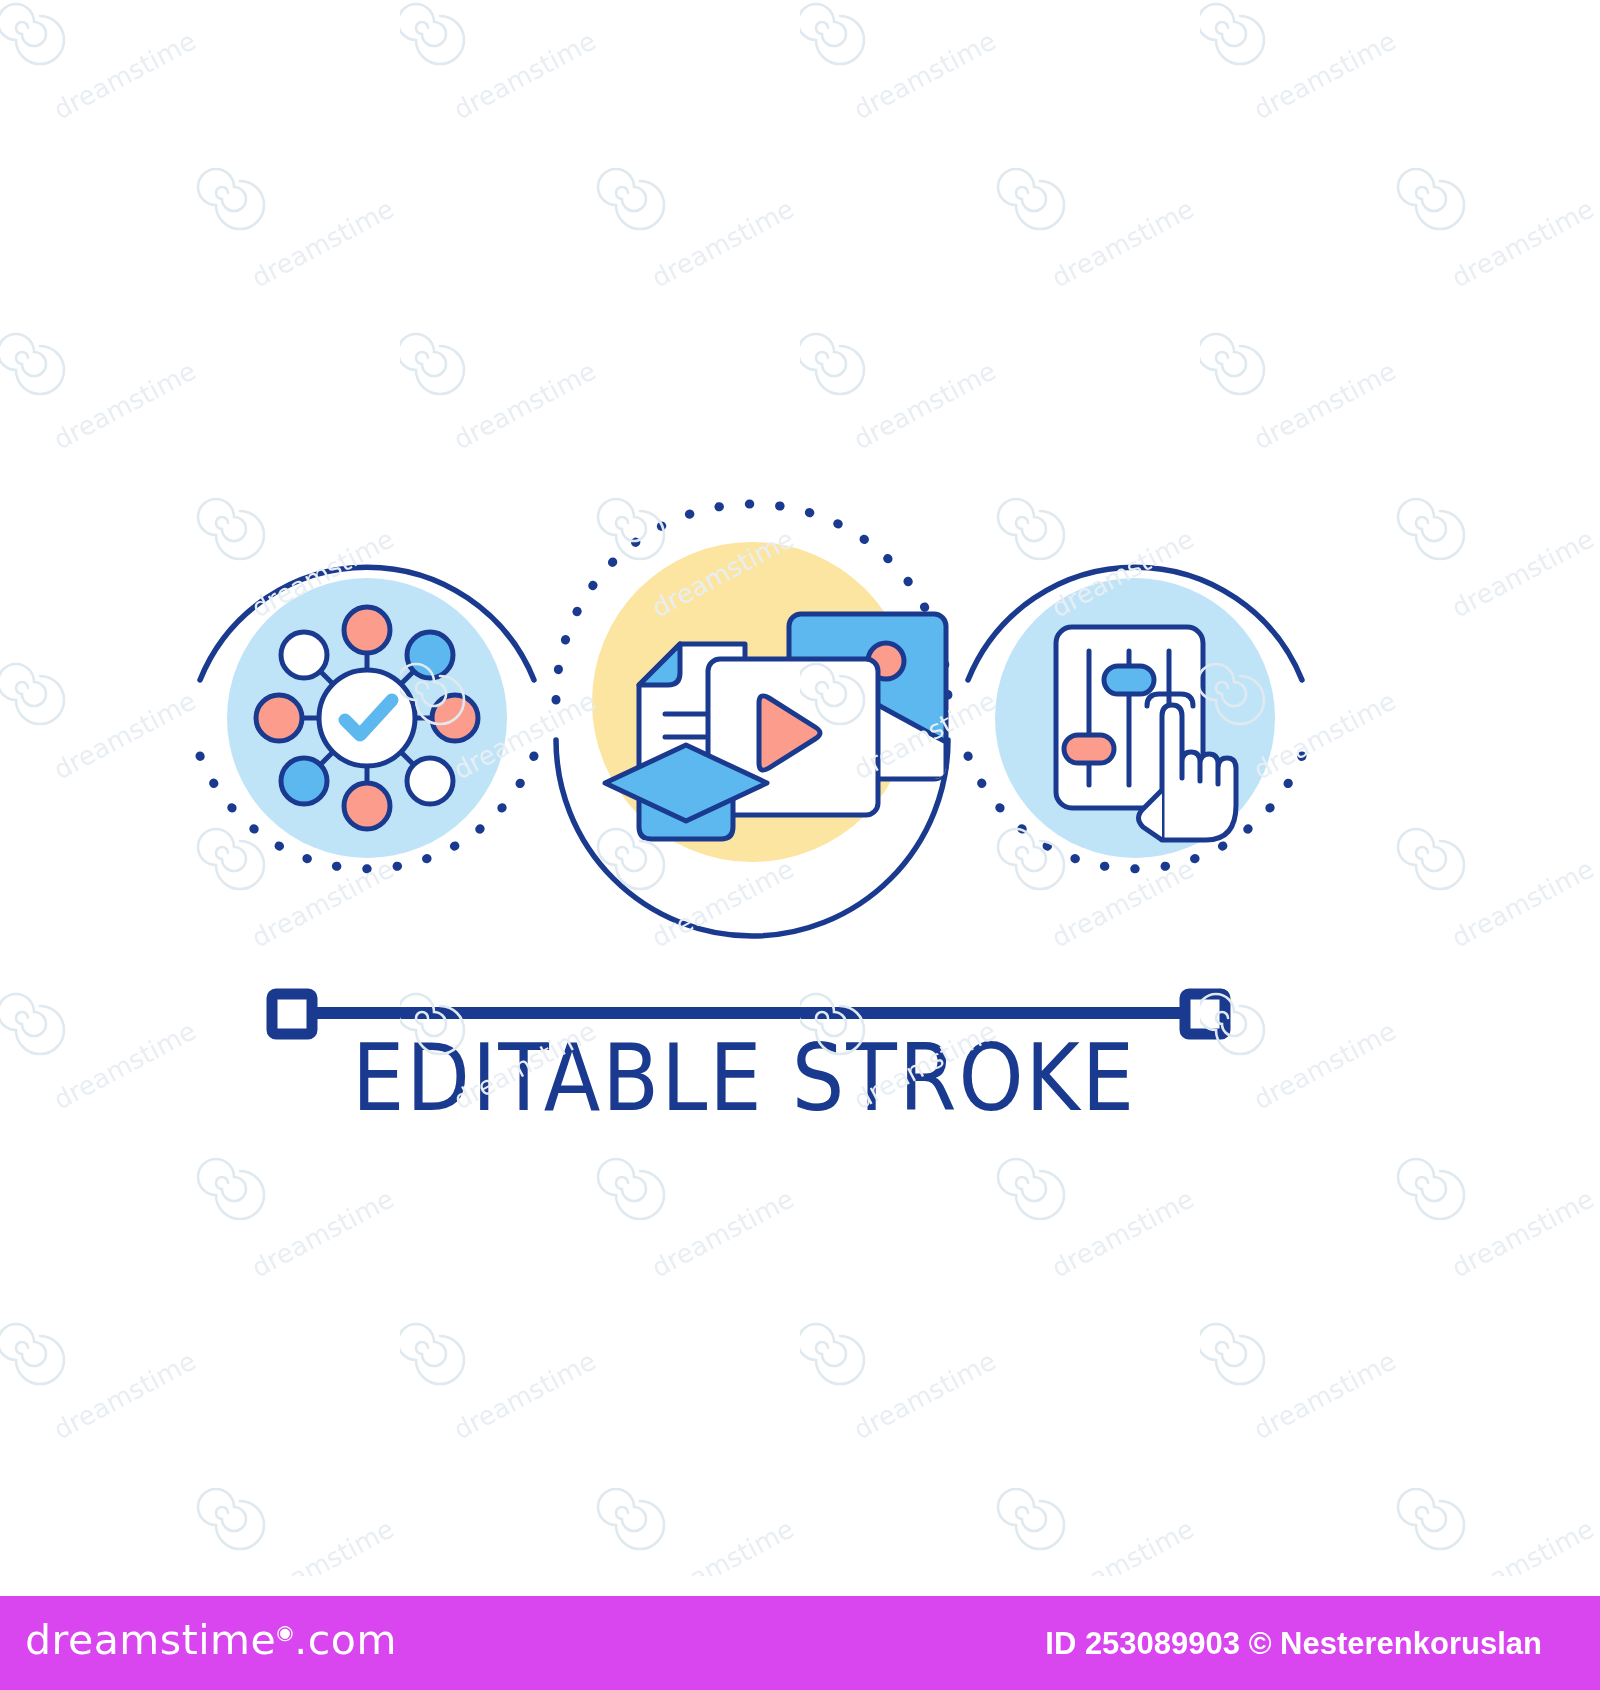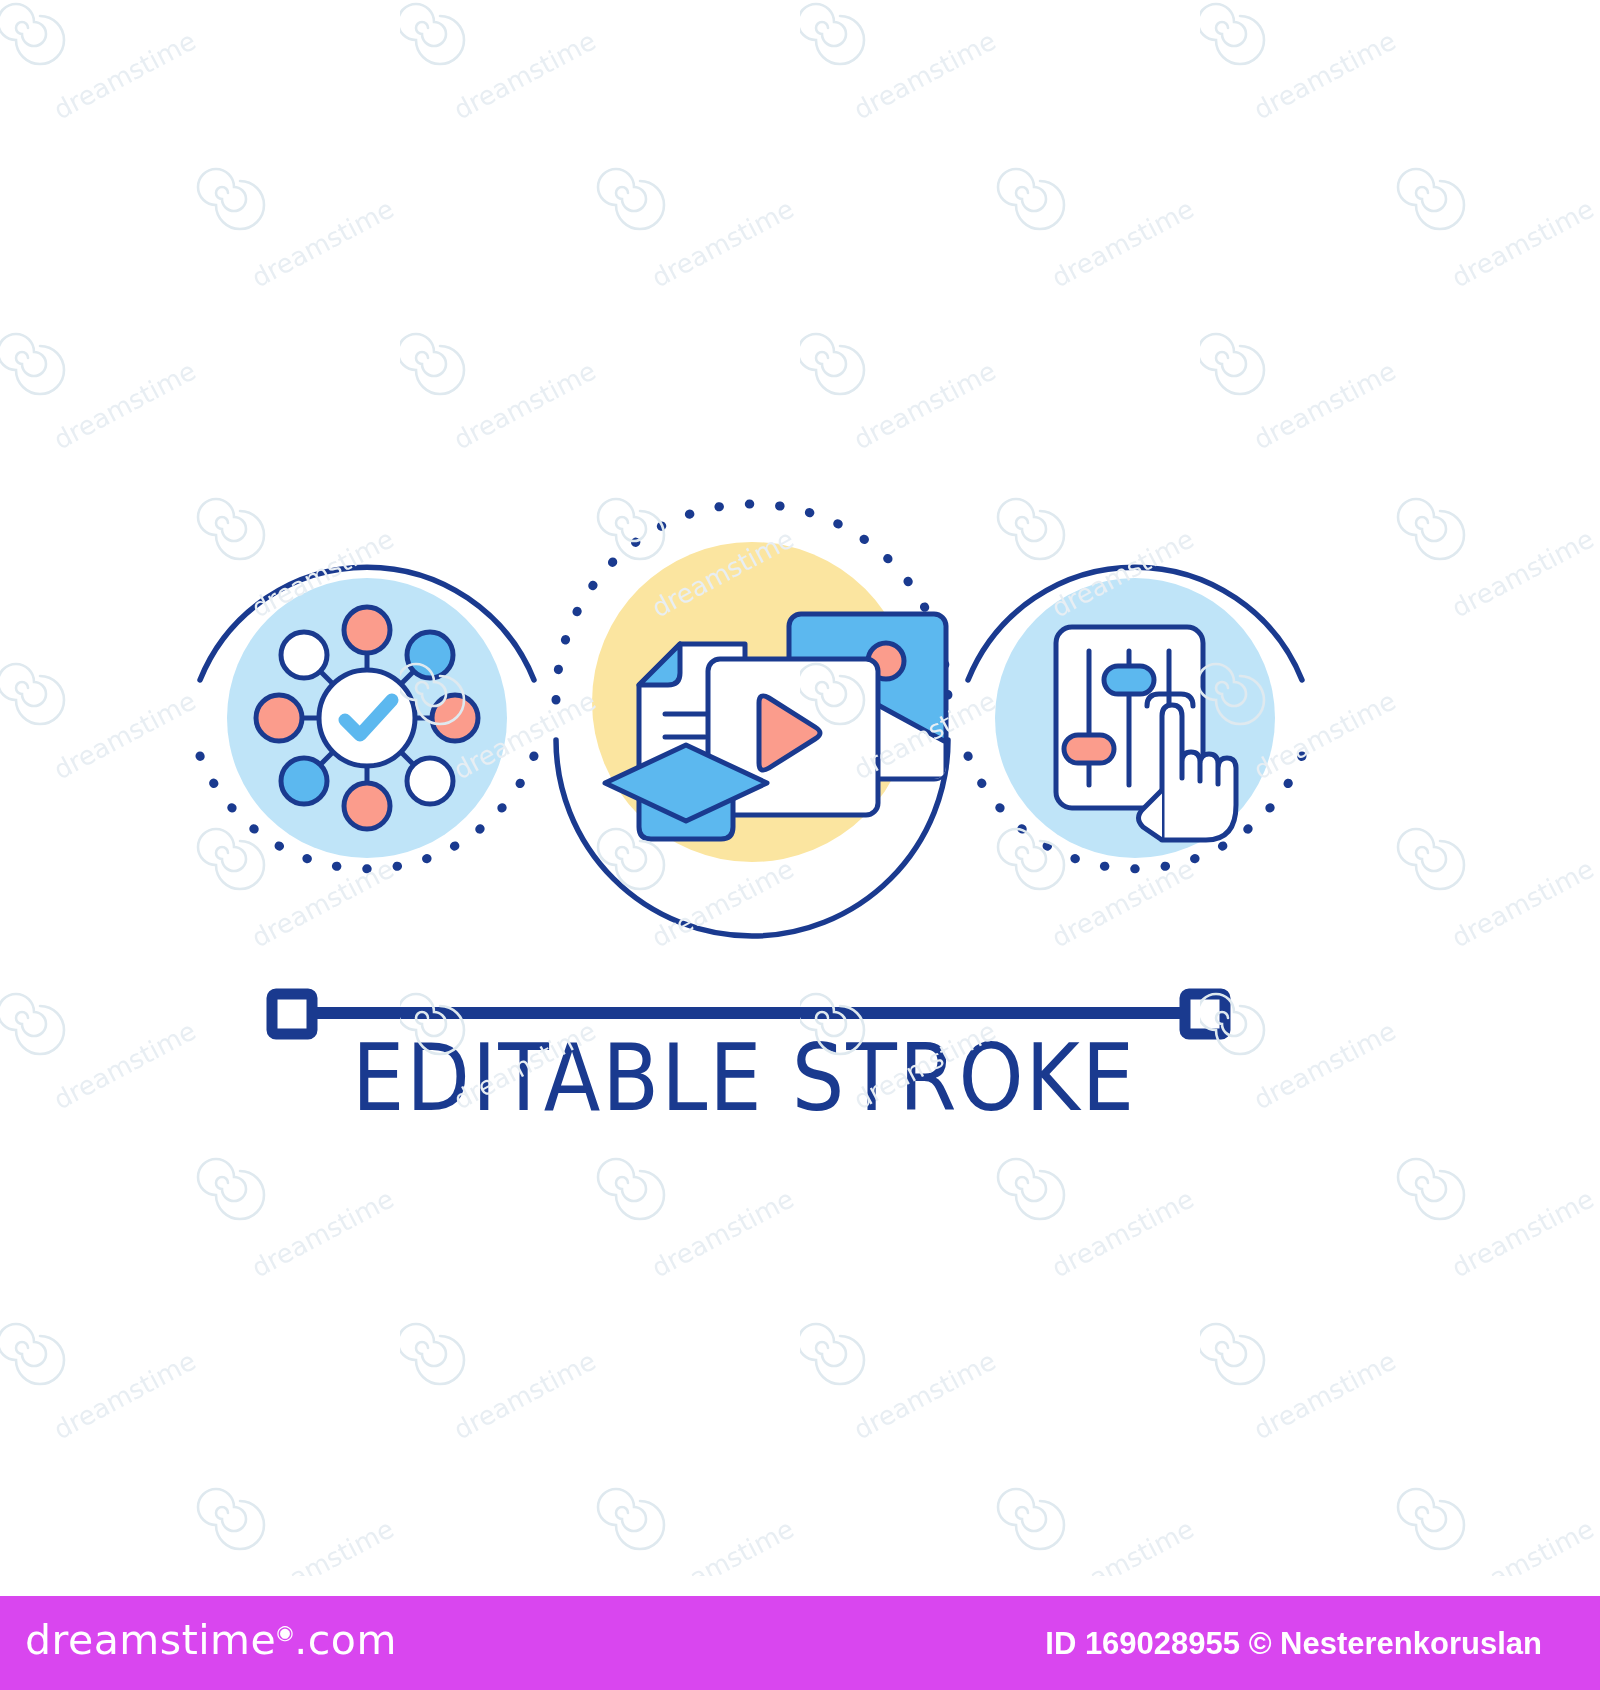--- a/index.html
+++ b/index.html
@@ -215,14 +215,14 @@
         </g>
     </pattern>
   </defs>
   <rect x="0" y="0" width="1600" height="1576" fill="url(#wm-pattern)"></rect>
 </svg>
 
 <div id="footer-bar">
   <div id="footer-logo">
     <span>dreamstime</span><span class="reg">◉</span><span>.com</span>
   </div>
-  <div id="footer-credit">ID 169028955 © Nesterenkoruslan</div>
+  <div id="footer-credit">ID 253089903 © Nesterenkoruslan</div>
 </div>
 
 </body></html>

